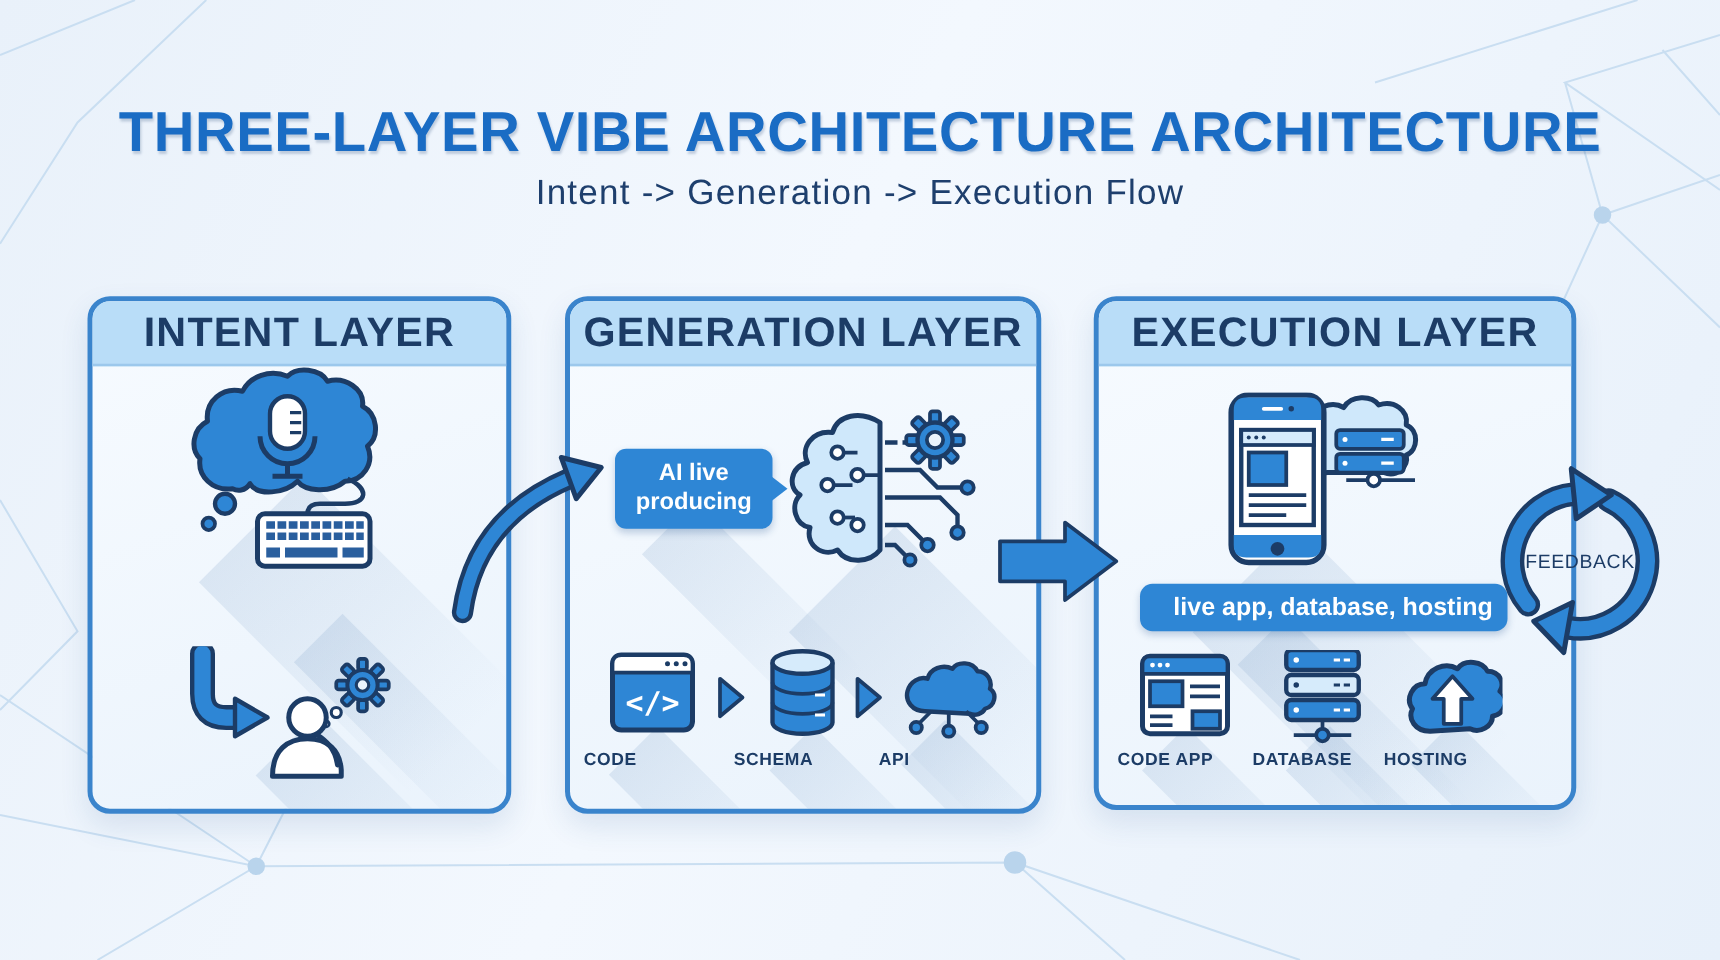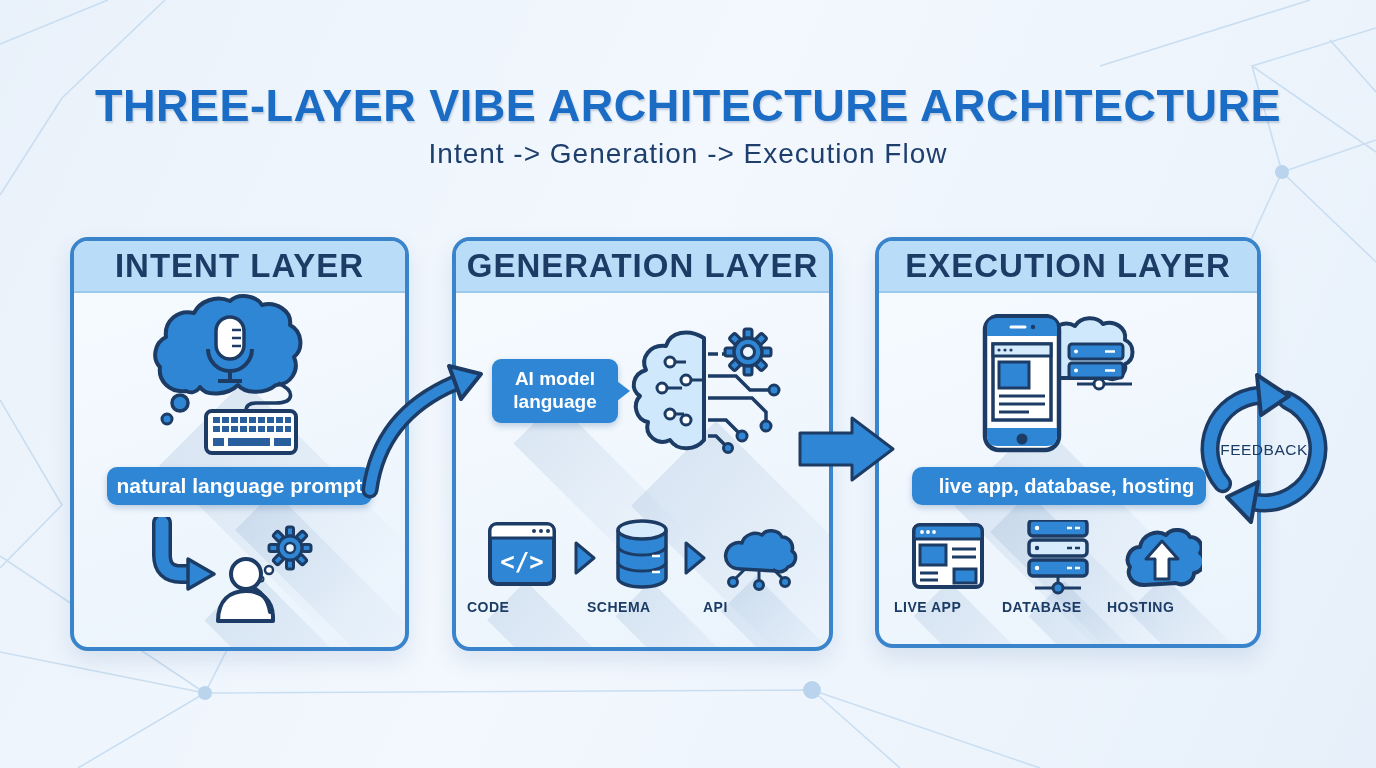--- a/index.html
+++ b/index.html
@@ -110,21 +110,20 @@
             <rect x="123" y="133" width="7" height="6"></rect>
             <rect x="132" y="133" width="7" height="6"></rect>
             <rect x="141" y="133" width="6" height="6"></rect>
           <rect x="69" y="145" width="11" height="8"></rect>
             <rect x="84" y="145" width="42" height="8"></rect>
             <rect x="130" y="145" width="17" height="8"></rect>
         </g>
       </g>
     </svg>
 
-    <div id="intent-pill" class="pill">natural language prompt</div>
 
     <svg class="icon" style="left:72px;top:276px" width="70" height="78" viewBox="0 0 70 78">
       <path d="M16,6 L16,38 Q16,57 35,57 L42,57" fill="none" stroke="#1c3c66" stroke-width="20" stroke-linecap="round" stroke-linejoin="round"></path>
       <path d="M16,6 L16,38 Q16,57 35,57 L42,57" fill="none" stroke="#2e86d5" stroke-width="13" stroke-linecap="round" stroke-linejoin="round"></path>
       <polygon points="42,42 42,72 68,57" fill="#2e86d5" stroke="#1c3c66" stroke-width="3.5" stroke-linejoin="round"></polygon>
     </svg>
 
     <svg class="icon" style="left:138px;top:283px" width="105" height="100" viewBox="0 0 105 100">
       <g transform="translate(78,24)">
         <g fill="#2e86d5" stroke="#1c3c66" stroke-width="3">
@@ -149,21 +148,21 @@
   </div>
 
   <div id="panel-generation" class="panel">
     <div class="ls" style="left:100px;top:160px;width:240px;height:60px"></div>
     <div class="ls" style="left:260px;top:180px;width:280px;height:120px"></div>
     <div class="ls" style="left:70px;top:340px;width:200px;height:55px"></div>
     <div class="ls" style="left:195px;top:340px;width:180px;height:50px"></div>
     <div class="ls" style="left:300px;top:335px;width:160px;height:50px"></div>
     <div class="panel-header">GENERATION LAYER</div>
 
-    <div id="gen-bubble" class="pill">AI model language</div>
+    <div id="gen-bubble" class="pill">AI live producing</div>
 
     <svg class="icon" style="left:168px;top:83px" width="160" height="140" viewBox="0 0 160 140">
       <path d="M80,14 C64,4 46,8 42,22 C26,20 16,34 22,46 C8,50 6,66 16,72 C8,80 12,96 24,98 C20,112 34,122 46,116 C54,128 72,126 80,116 Z" fill="#cfe8fb" stroke="#1c3c66" stroke-width="4" stroke-linejoin="round"></path>
       <g stroke="#1c3c66" stroke-width="3" fill="none">
         <path d="M50,38 h12"></path>
           <path d="M42,64 h16"></path>
           <path d="M50,90 h10"></path>
           <path d="M62,56 h18"></path>
       </g>
       <g fill="#ffffff" stroke="#1c3c66" stroke-width="3">
@@ -303,21 +302,21 @@
         <path d="M42,48 h5 M50,48 h5" stroke="#ffffff" stroke-width="2.5"></path>
       <path d="M33,56 v8 M10,68 h17 M39,68 h17" stroke="#1c3c66" stroke-width="3" fill="none"></path>
       <circle cx="33" cy="68" r="5" fill="#2e86d5" stroke="#1c3c66" stroke-width="3"></circle>
     </svg>
 
     <svg class="icon" style="left:243px;top:284px" width="80" height="68" viewBox="0 0 80 68">
       <path d="M22,60 C10,60 4,50 8,42 C2,34 8,22 18,22 C20,10 34,4 44,10 C50,2 64,4 68,12 C78,12 82,22 78,28 C86,34 82,46 72,48 C72,56 62,62 54,58 Z" fill="#2e86d5" stroke="#1c3c66" stroke-width="4" stroke-linejoin="round"></path>
       <polygon points="40,16 56,34 47,34 47,54 33,54 33,34 24,34" fill="#ffffff" stroke="#1c3c66" stroke-width="3" stroke-linejoin="round"></polygon>
     </svg>
 
-    <div class="item-label" style="left:15px;top:358px">LIVE APP</div>
+    <div class="item-label" style="left:15px;top:358px">CODE APP</div>
     <div class="item-label" style="left:123px;top:358px">DATABASE</div>
     <div class="item-label" style="left:228px;top:358px">HOSTING</div>
   </div>
 
   <svg class="flow-arrow" style="left:355px;top:355px" width="150" height="150" viewBox="0 0 150 150">
     <path d="M15,135 Q25,60 100,28" fill="none" stroke="#1c3c66" stroke-width="17" stroke-linecap="round"></path>
     <path d="M15,135 Q25,60 100,28" fill="none" stroke="#2e86d5" stroke-width="10" stroke-linecap="round"></path>
     <polygon points="94,11 106,44 126,19" fill="#2e86d5" stroke="#1c3c66" stroke-width="4" stroke-linejoin="round"></polygon>
   </svg>
 

